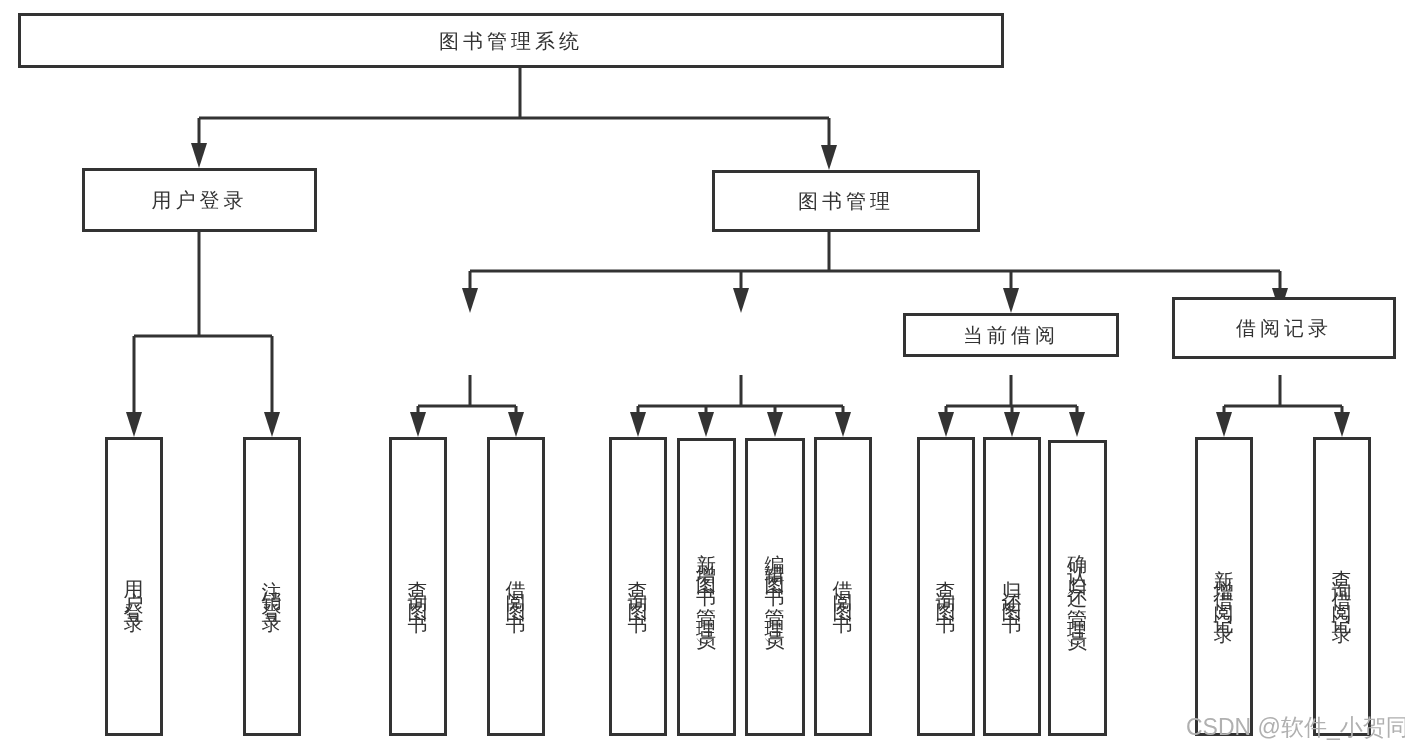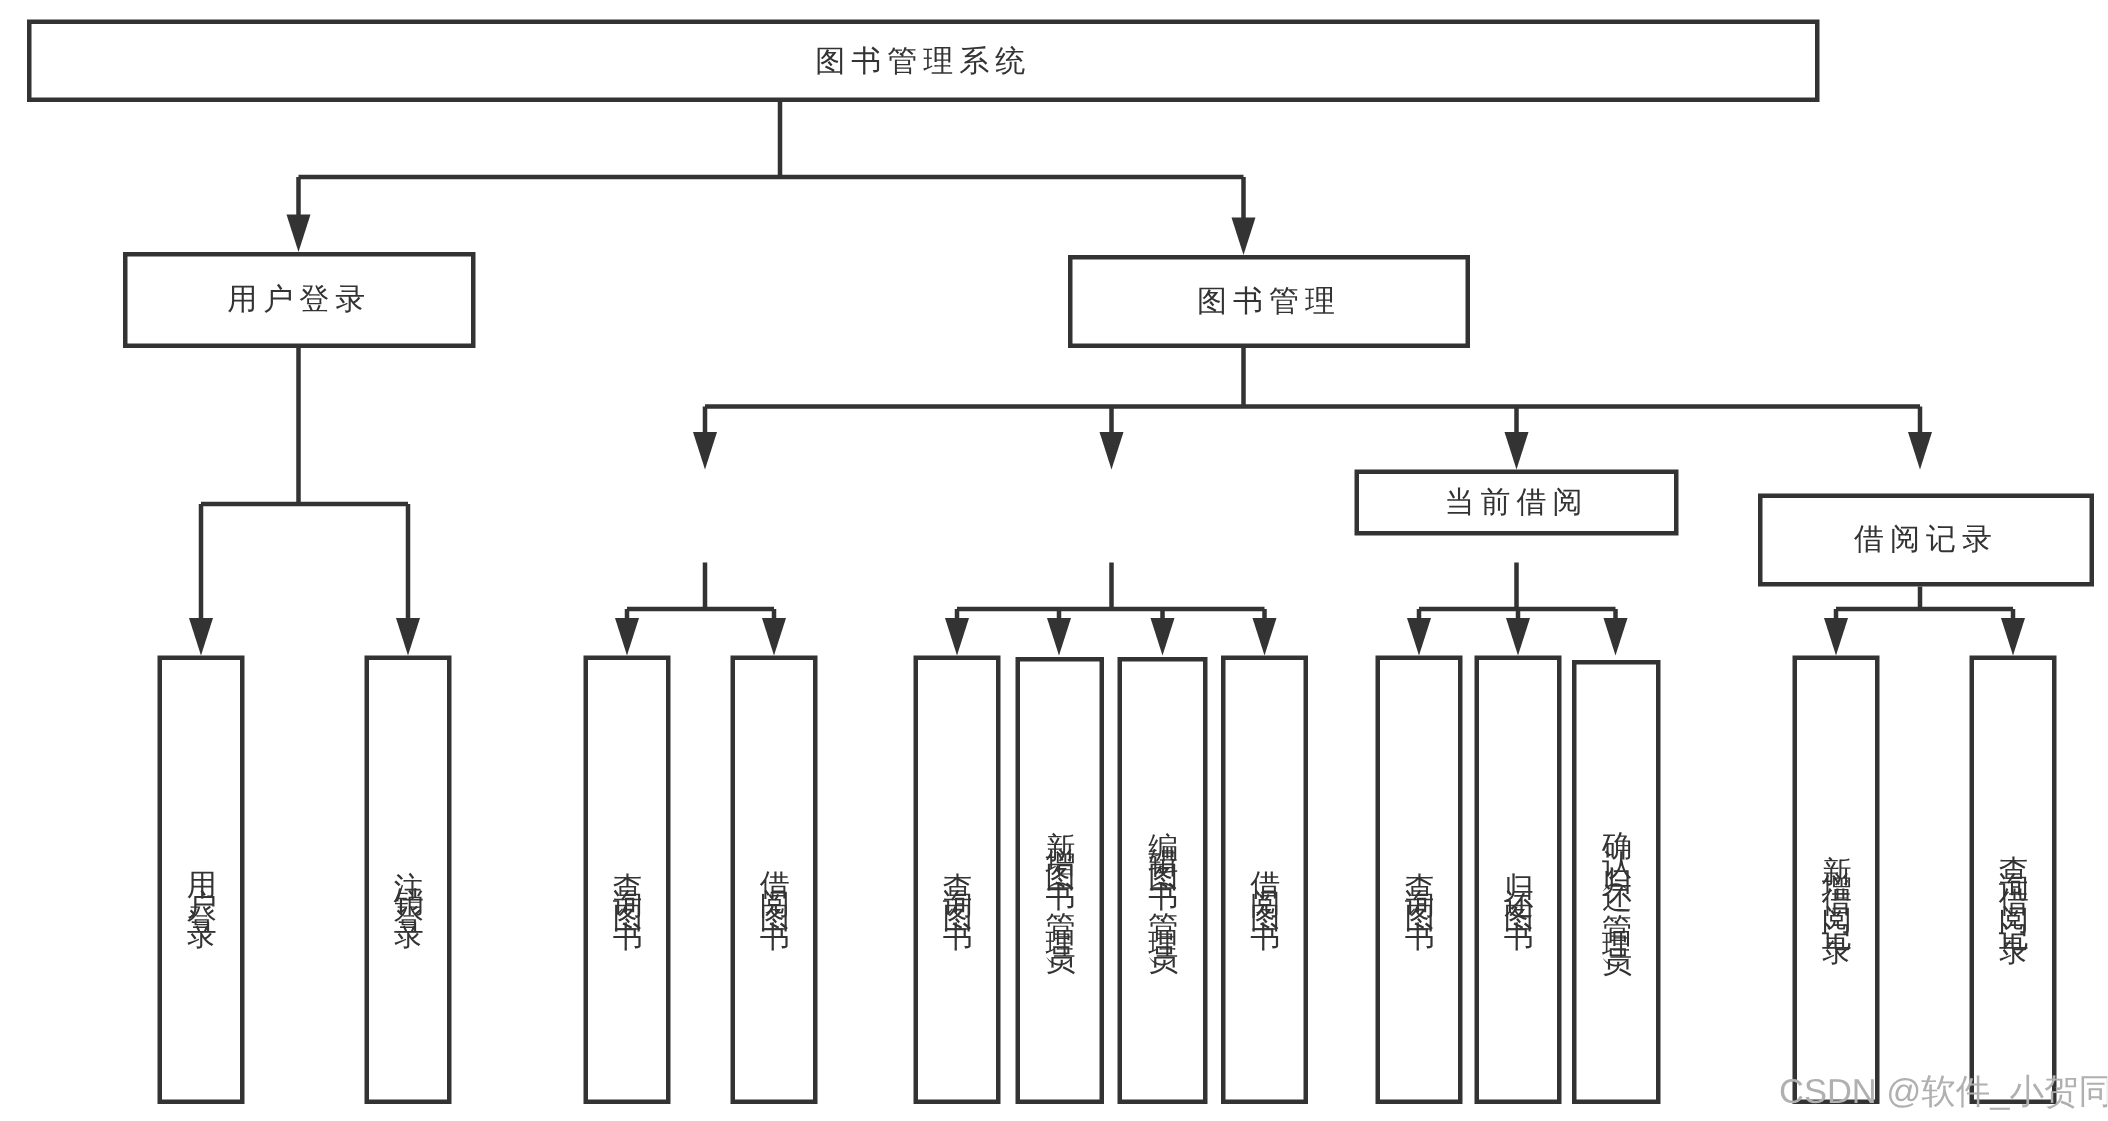--- a/index.html
+++ b/index.html
@@ -104,27 +104,27 @@
       <path class="arrow" d="M1069 412 L1085 412 L1077 437 Z"></path>
     </g>
 
     <g>
       <path class="line" d="M1280 375 V406 M1224 406 H1342 M1224 406 V415 M1342 406 V415"></path>
       <path class="arrow" d="M1216 412 L1232 412 L1224 437 Z"></path>
       <path class="arrow" d="M1334 412 L1350 412 L1342 437 Z"></path>
     </g>
   </svg>
 
-  <div class="node h" style="left:18px; top:13px; width:1195px; height:55px;">图书管理系统</div>
+  <div class="node h" style="left:18px; top:13px; width:986px; height:55px;">图书管理系统</div>
 
   <div class="node h" style="left:82px; top:168px; width:235px; height:64px;">用户登录</div>
   <div class="node h" style="left:712px; top:170px; width:268px; height:62px;">图书管理</div>
 
   <div class="node h" style="left:903px; top:313px; width:216px; height:44px;">当前借阅</div>
-  <div class="node h" style="left:1172px; top:329px; width:224px; height:62px;">借阅记录</div>
+  <div class="node h" style="left:1172px; top:297px; width:224px; height:62px;">借阅记录</div>
 
   <div class="node v" style="left:105px; top:437px; width:58px; height:299px;">用户登录</div>
   <div class="node v" style="left:243px; top:437px; width:58px; height:299px;">注销登录</div>
 
   <div class="node v" style="left:389px; top:437px; width:58px; height:299px;">查询图书</div>
   <div class="node v" style="left:487px; top:437px; width:58px; height:299px;">借阅图书</div>
 
   <div class="node v" style="left:609px; top:437px; width:58px; height:299px;">查询图书</div>
   <div class="node v" style="left:677px; top:438px; width:59px; height:298px;">新增图书（管理员）</div>
   <div class="node v" style="left:745px; top:438px; width:60px; height:298px;">编辑图书（管理员）</div>

